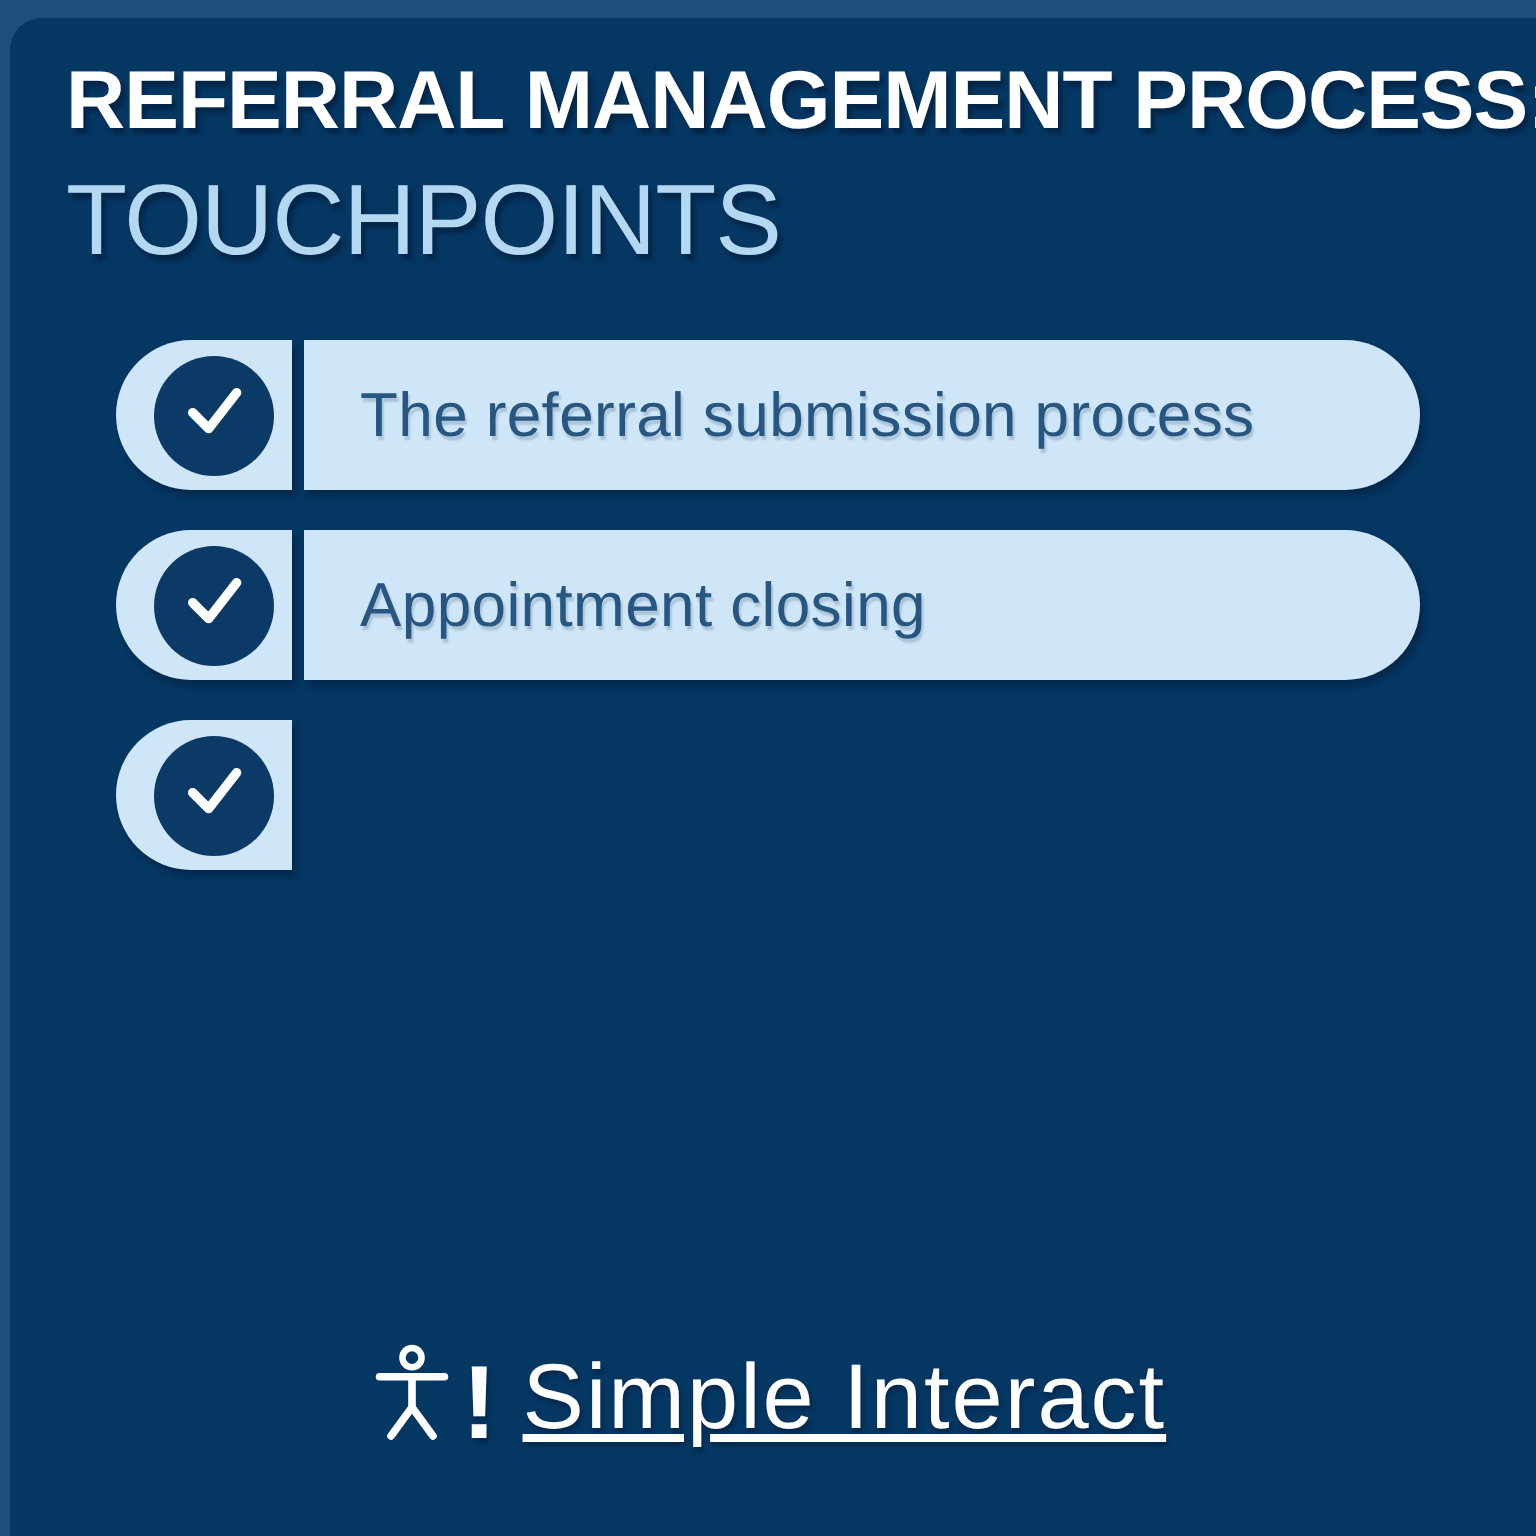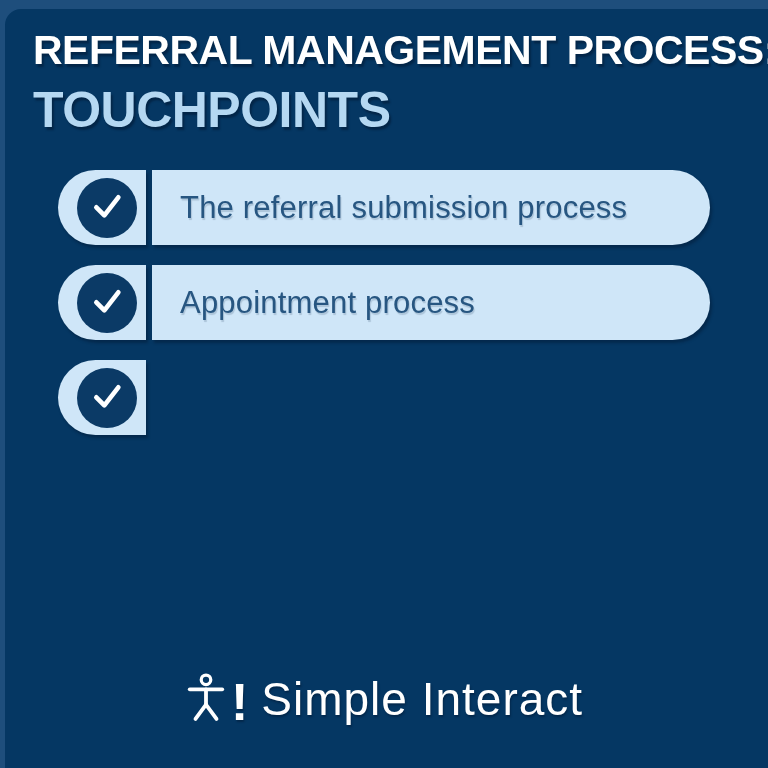--- a/index.html
+++ b/index.html
@@ -29,21 +29,21 @@
     font-weight: 800;
     letter-spacing: -0.5px;
     line-height: 1.1;
     text-shadow: 2px 3px 2px rgba(0, 18, 40, 0.45);
     white-space: nowrap;
   }
   .title-line2 {
     margin-top: 12px;
     color: #b5d8f2;
     font-size: 50px;
-    font-weight: 700;
+    font-weight: 400;
     letter-spacing: -0.5px;
     line-height: 1;
     text-shadow: 2px 3px 2px rgba(0, 18, 40, 0.45);
     white-space: nowrap;
   }
   .rows {
     position: absolute;
     left: 58px; top: 170px; right: 58px;
   }
   .row {
@@ -104,20 +104,21 @@
   }
   .brand-text {
     color: #ffffff;
     font-size: 46px;
     font-weight: 400;
     letter-spacing: 1px;
     margin-left: 3px;
     line-height: 1.1;
     text-shadow: 1px 2px 2px rgba(0, 18, 40, 0.4);
     white-space: nowrap;
+    text-decoration: underline;
   }
 </style>
 </head>
 <body>
 
 <div class="canvas">
   <div class="card"></div>
 
   <div class="header">
     <div class="title-line1">REFERRAL MANAGEMENT PROCESS:</div>
@@ -147,21 +148,21 @@
       <div class="row-badge">
         <div class="badge-circle">
           <span>
             <svg width="40" height="40" viewBox="0 0 60 60" aria-hidden="true">
               <polyline points="14,32 26,44 47,17" fill="none" stroke="#ffffff" stroke-width="7" stroke-linecap="round" stroke-linejoin="round"></polyline>
             </svg>
           </span>
         </div>
       </div>
       <div class="row-bar">
-        <span class="row-label">Appointment process</span>
+        <span class="row-label">Appointment closing</span>
       </div>
     </div>
 
     <div class="row">
       <div class="row-badge">
         <div class="badge-circle">
           <span>
             <svg width="40" height="40" viewBox="0 0 60 60" aria-hidden="true">
               <polyline points="14,32 26,44 47,17" fill="none" stroke="#ffffff" stroke-width="7" stroke-linecap="round" stroke-linejoin="round"></polyline>
             </svg>

